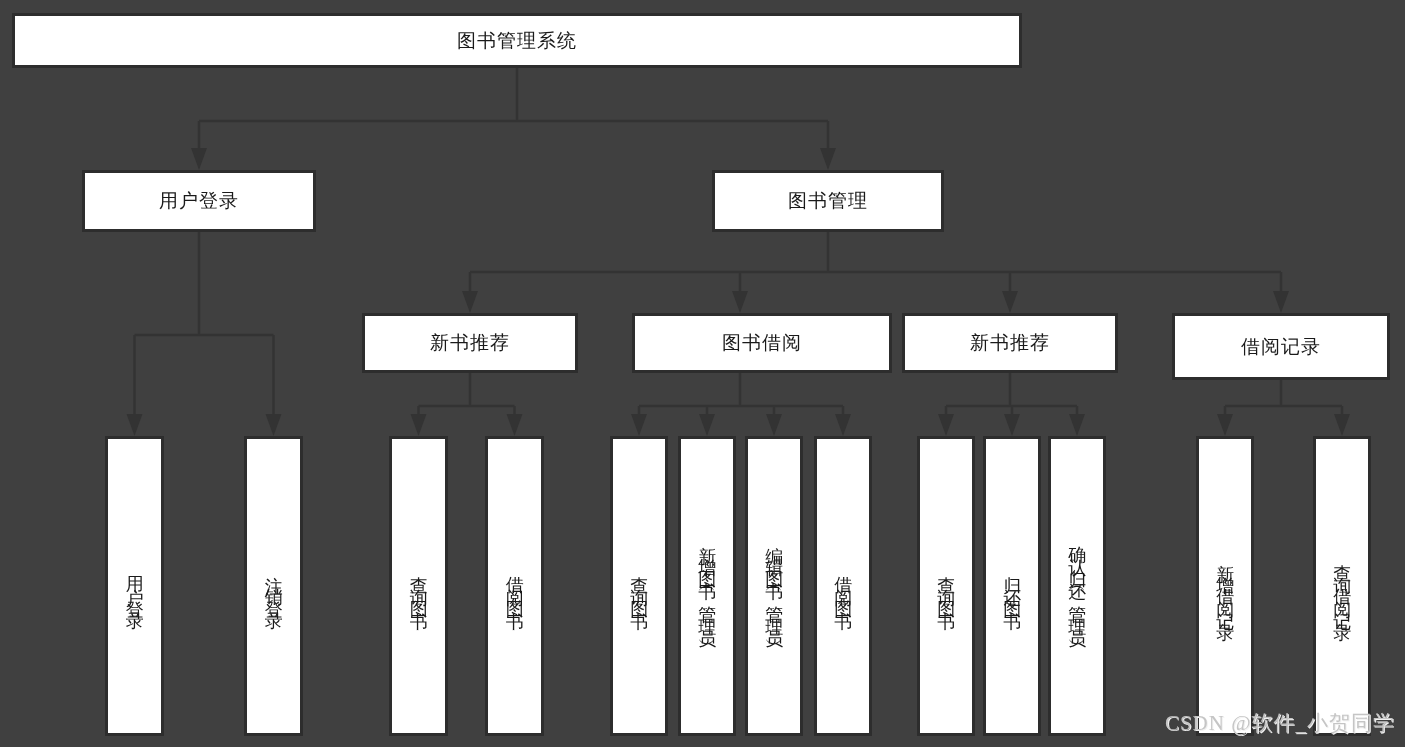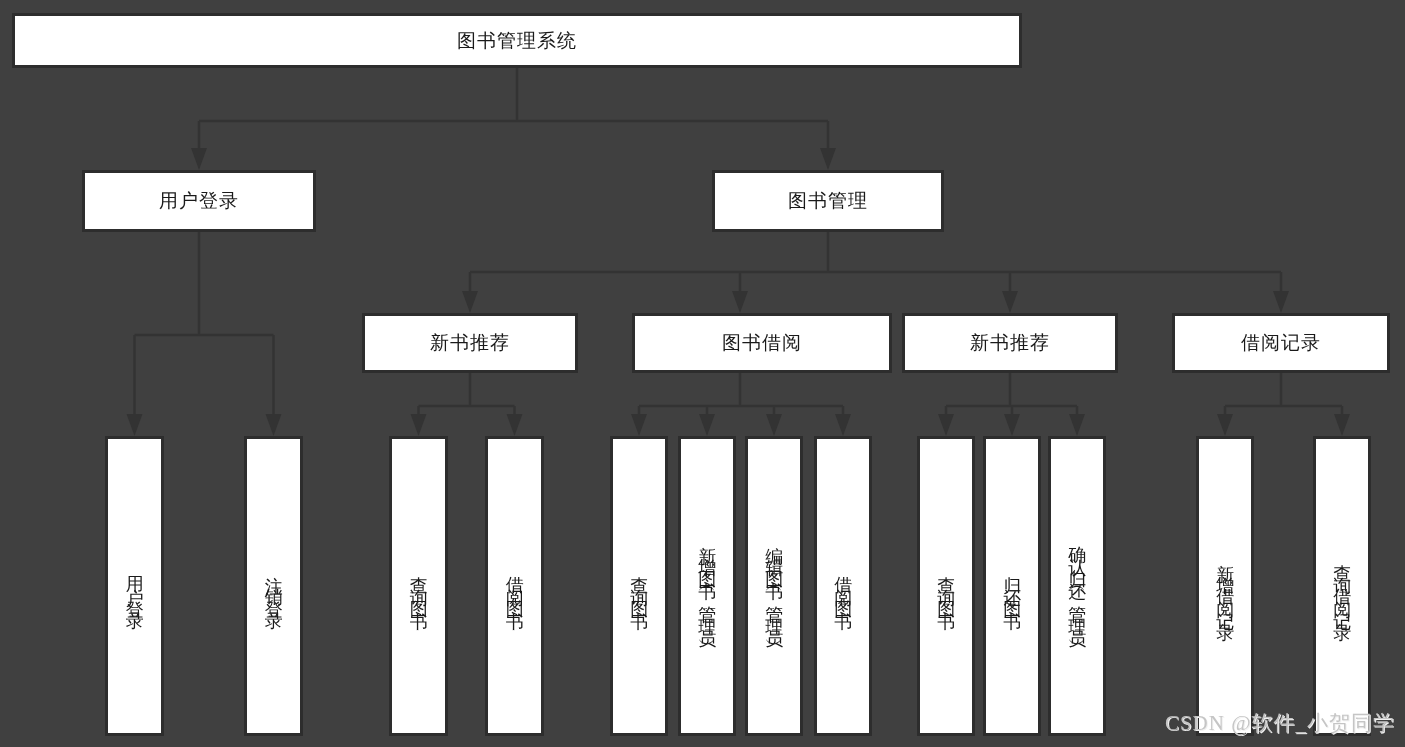--- a/index.html
+++ b/index.html
@@ -83,21 +83,21 @@
   </svg>
 
   <div class="node hnode root" style="left:12px;top:13px;width:1010px;height:55px;">图书管理系统</div>
 
   <div class="node hnode" style="left:82px;top:170px;width:234px;height:62px;">用户登录</div>
   <div class="node hnode" style="left:712px;top:170px;width:232px;height:62px;">图书管理</div>
 
   <div class="node hnode" style="left:362px;top:313px;width:216px;height:60px;">新书推荐</div>
   <div class="node hnode" style="left:632px;top:313px;width:260px;height:60px;">图书借阅</div>
   <div class="node hnode" style="left:902px;top:313px;width:216px;height:60px;">新书推荐</div>
-  <div class="node hnode" style="left:1172px;top:313px;width:218px;height:60px;">借阅记录</div>
+  <div class="node hnode" style="left:1172px;top:313px;width:218px;height:67px;">借阅记录</div>
 
   <div class="node leaf" style="left:105px;top:436px;width:59px;height:300px;">
     <span>用户登录</span>
   </div>
   <div class="node leaf" style="left:244px;top:436px;width:59px;height:300px;">
     <span>注销登录</span>
   </div>
 
   <div class="node leaf" style="left:389px;top:436px;width:59px;height:300px;">
     <span>查询图书</span>

